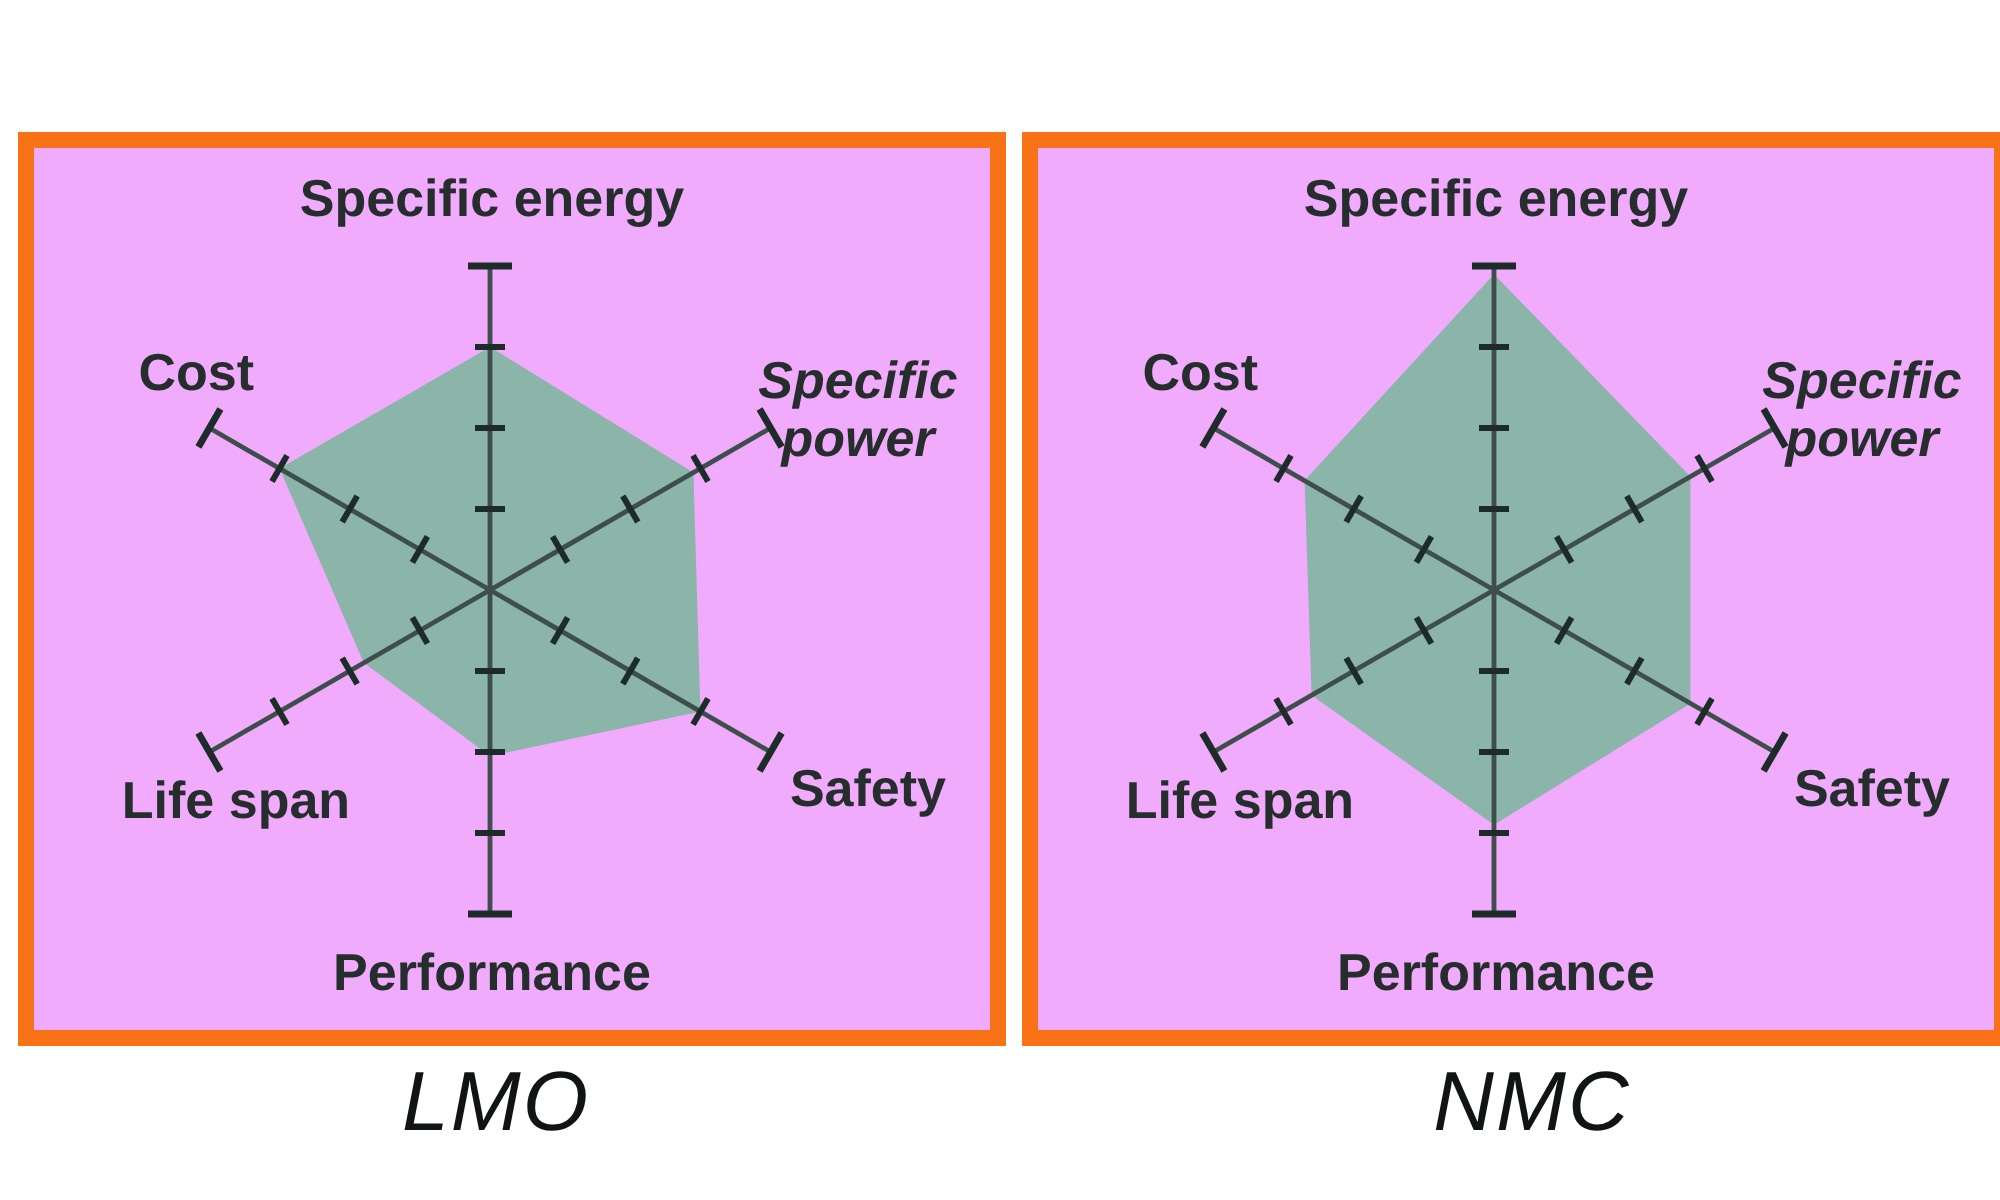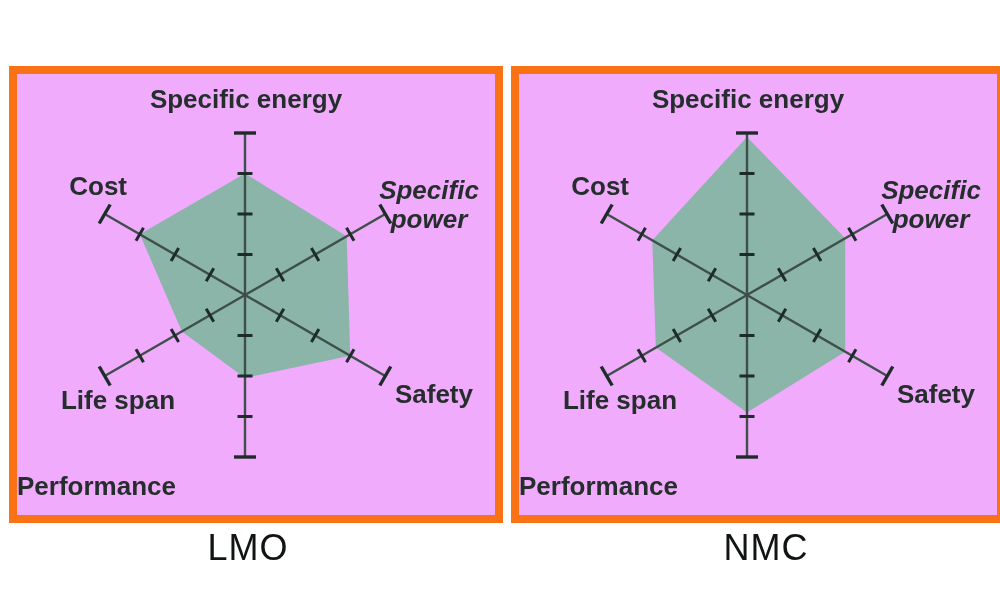--- a/index.html
+++ b/index.html
@@ -32,27 +32,28 @@
     font-weight: bold;
     font-size: 26px;
     line-height: 1.13;
     white-space: normal;
   }
   .lbl-specific-energy { left: 0; right: 20px; top: 11px;  text-align: center; white-space: nowrap; }
   .lbl-cost            { left: 18px; top: 98px;  width: 92px;  text-align: right; white-space: nowrap; }
   .lbl-specific-power  { left: 356px; top: 102px; width: 112px; text-align: center; font-style: italic; }
   .lbl-safety          { left: 358px; top: 306px; width: 98px;  text-align: right; white-space: nowrap; }
   .lbl-life-span       { left: 12px;  top: 312px; width: 122px; text-align: center; white-space: nowrap; margin-left: 28px; }
-  .lbl-performance     { left: 0; right: 20px; top: 398px; text-align: left; white-space: nowrap; }
+  .lbl-performance     { left: 0; right: 20px; top: 398px; text-align: center; white-space: nowrap; }
   .caption {
     position: absolute;
     top: 527px;
     width: 478px;
     text-align: center;
-    font-size: 36px;
+    font-style: italic;
+    font-size: 42px;
     letter-spacing: 1px;
     color: #101413;
   }
   .caption.left  { left: 9px; }
   .caption.right { left: 527px; }
 </style>
 </head>
 <body>
 
 <figure class="panel left">

